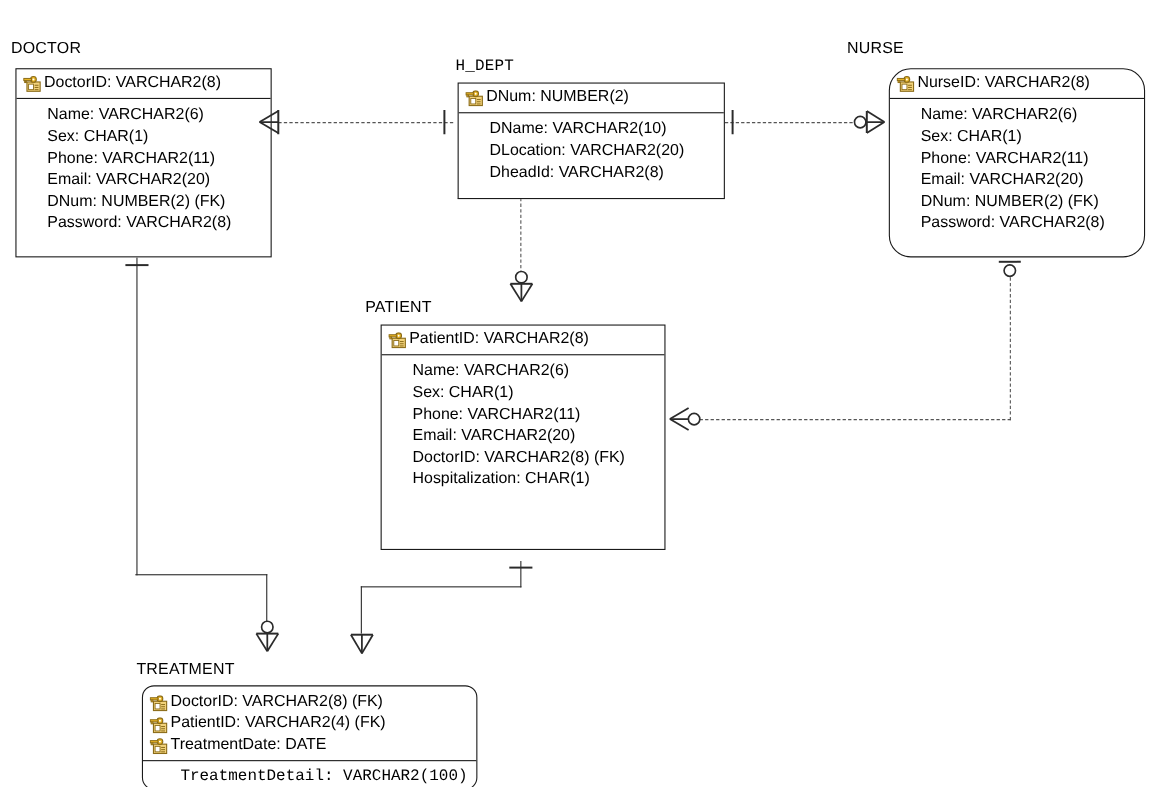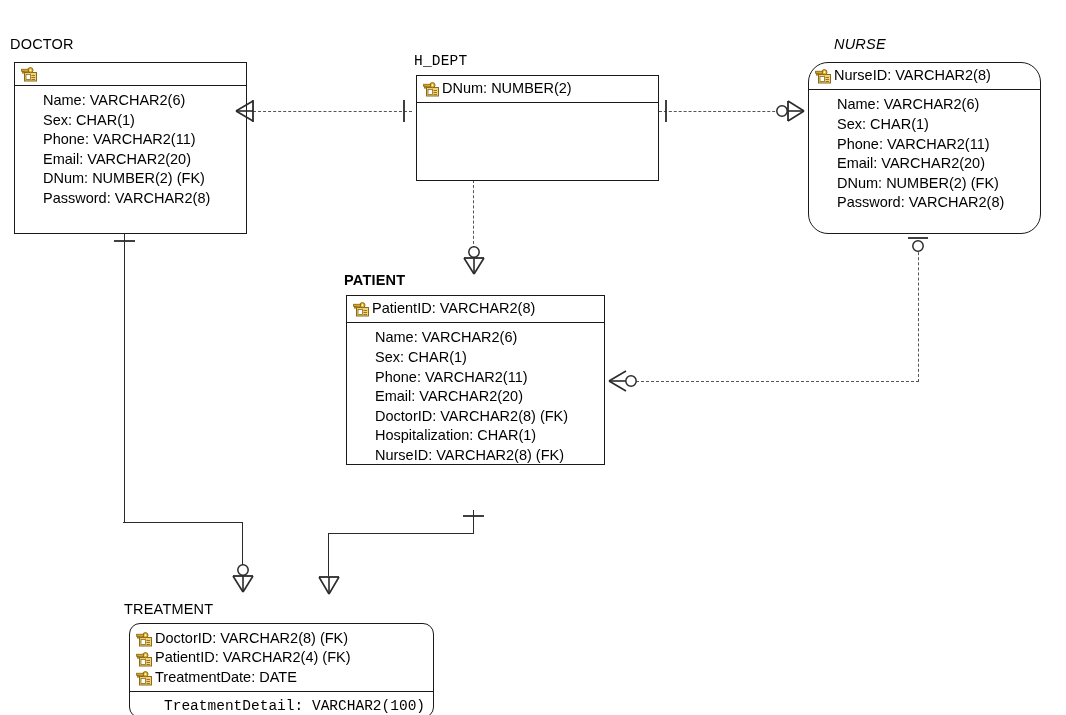--- a/index.html
+++ b/index.html
@@ -224,20 +224,21 @@
             <rect x="5" y="7.5" width="4.5" height="5" fill="#ffffff" stroke="#8a6b18" stroke-width="0.8"></rect>
             <line x1="10.5" y1="8.5" x2="14" y2="8.5" stroke="#8a6b18" stroke-width="0.9"></line>
             <line x1="10.5" y1="10.5" x2="14" y2="10.5" stroke="#8a6b18" stroke-width="0.9"></line>
             <line x1="10.5" y1="12.5" x2="14" y2="12.5" stroke="#8a6b18" stroke-width="0.9"></line>
             <circle cx="9.4" cy="3.2" r="2.6" fill="#e8b423" stroke="#8a6b18" stroke-width="1"></circle>
             <circle cx="9.4" cy="3.2" r="0.9" fill="#ffffff"></circle>
             <rect x="0.6" y="2.3" width="7" height="2" fill="#e8b423" stroke="#8a6b18" stroke-width="0.9"></rect>
             <rect x="1.4" y="4.3" width="1.6" height="1.8" fill="#e8b423" stroke="#8a6b18" stroke-width="0.8"></rect>
           </svg>
         </span>
+        <span class="attr-text">DoctorID: VARCHAR2(8)</span>
       </div>
     </div>
     <div class="attr-section">
       <div class="attr-row plain">
           <span class="attr-text">Name: VARCHAR2(6)</span>
         </div>
       <div class="attr-row plain">
           <span class="attr-text">Sex: CHAR(1)</span>
         </div>
       <div class="attr-row plain">
@@ -268,23 +269,34 @@
             <line x1="10.5" y1="12.5" x2="14" y2="12.5" stroke="#8a6b18" stroke-width="0.9"></line>
             <circle cx="9.4" cy="3.2" r="2.6" fill="#e8b423" stroke="#8a6b18" stroke-width="1"></circle>
             <circle cx="9.4" cy="3.2" r="0.9" fill="#ffffff"></circle>
             <rect x="0.6" y="2.3" width="7" height="2" fill="#e8b423" stroke="#8a6b18" stroke-width="0.9"></rect>
             <rect x="1.4" y="4.3" width="1.6" height="1.8" fill="#e8b423" stroke="#8a6b18" stroke-width="0.8"></rect>
           </svg>
         </span>
         <span class="attr-text">DNum: NUMBER(2)</span>
       </div>
     </div>
-  </div>
-
-  <div class="entity-title" style="left:834px; top:4px;font-style:italic;">NURSE</div>
+    <div class="attr-section">
+      <div class="attr-row plain">
+          <span class="attr-text">DName: VARCHAR2(10)</span>
+        </div>
+      <div class="attr-row plain">
+          <span class="attr-text">DLocation: VARCHAR2(20)</span>
+        </div>
+      <div class="attr-row plain">
+          <span class="attr-text">DheadId: VARCHAR2(8)</span>
+        </div>
+    </div>
+  </div>
+
+  <div class="entity-title" style="left:770px; top:4px;">NURSE</div>
   <div class="entity" style="left:808px; top:30px; width:233px; height:172px;border-radius:20px;">
     <div class="pk-section">
       <div class="attr-row pk">
         <span class="key-icon">
           <svg width="17" height="15" viewBox="0 0 17 15">
             <rect x="3.5" y="5.5" width="12" height="8.5" fill="#f2d27a" stroke="#8a6b18" stroke-width="1"></rect>
             <rect x="5" y="7.5" width="4.5" height="5" fill="#ffffff" stroke="#8a6b18" stroke-width="0.8"></rect>
             <line x1="10.5" y1="8.5" x2="14" y2="8.5" stroke="#8a6b18" stroke-width="0.9"></line>
             <line x1="10.5" y1="10.5" x2="14" y2="10.5" stroke="#8a6b18" stroke-width="0.9"></line>
             <line x1="10.5" y1="12.5" x2="14" y2="12.5" stroke="#8a6b18" stroke-width="0.9"></line>
@@ -312,22 +324,22 @@
         </div>
       <div class="attr-row plain">
           <span class="attr-text">DNum: NUMBER(2) (FK)</span>
         </div>
       <div class="attr-row plain">
           <span class="attr-text">Password: VARCHAR2(8)</span>
         </div>
     </div>
   </div>
 
-  <div class="entity-title" style="left:344px; top:240px;font-weight:bold;">PATIENT</div>
-  <div class="entity" style="left:346px; top:263px; width:259px; height:170px;">
+  <div class="entity-title" style="left:332px; top:240px;">PATIENT</div>
+  <div class="entity" style="left:346px; top:263px; width:259px; height:205px;">
     <div class="pk-section">
       <div class="attr-row pk">
         <span class="key-icon">
           <svg width="17" height="15" viewBox="0 0 17 15">
             <rect x="3.5" y="5.5" width="12" height="8.5" fill="#f2d27a" stroke="#8a6b18" stroke-width="1"></rect>
             <rect x="5" y="7.5" width="4.5" height="5" fill="#ffffff" stroke="#8a6b18" stroke-width="0.8"></rect>
             <line x1="10.5" y1="8.5" x2="14" y2="8.5" stroke="#8a6b18" stroke-width="0.9"></line>
             <line x1="10.5" y1="10.5" x2="14" y2="10.5" stroke="#8a6b18" stroke-width="0.9"></line>
             <line x1="10.5" y1="12.5" x2="14" y2="12.5" stroke="#8a6b18" stroke-width="0.9"></line>
             <circle cx="9.4" cy="3.2" r="2.6" fill="#e8b423" stroke="#8a6b18" stroke-width="1"></circle>
@@ -350,23 +362,20 @@
           <span class="attr-text">Phone: VARCHAR2(11)</span>
         </div>
       <div class="attr-row plain">
           <span class="attr-text">Email: VARCHAR2(20)</span>
         </div>
       <div class="attr-row plain">
           <span class="attr-text">DoctorID: VARCHAR2(8) (FK)</span>
         </div>
       <div class="attr-row plain">
           <span class="attr-text">Hospitalization: CHAR(1)</span>
-        </div>
-      <div class="attr-row plain">
-          <span class="attr-text">NurseID: VARCHAR2(8) (FK)</span>
         </div>
     </div>
   </div>
 
   <div class="entity-title" style="left:124px; top:569px;">TREATMENT</div>
   <div class="entity rounded" style="left:129px; top:591px; width:305px; height:95px;">
     <div class="pk-section">
       <div class="attr-row pk">
         <span class="key-icon">
           <svg width="17" height="15" viewBox="0 0 17 15">

